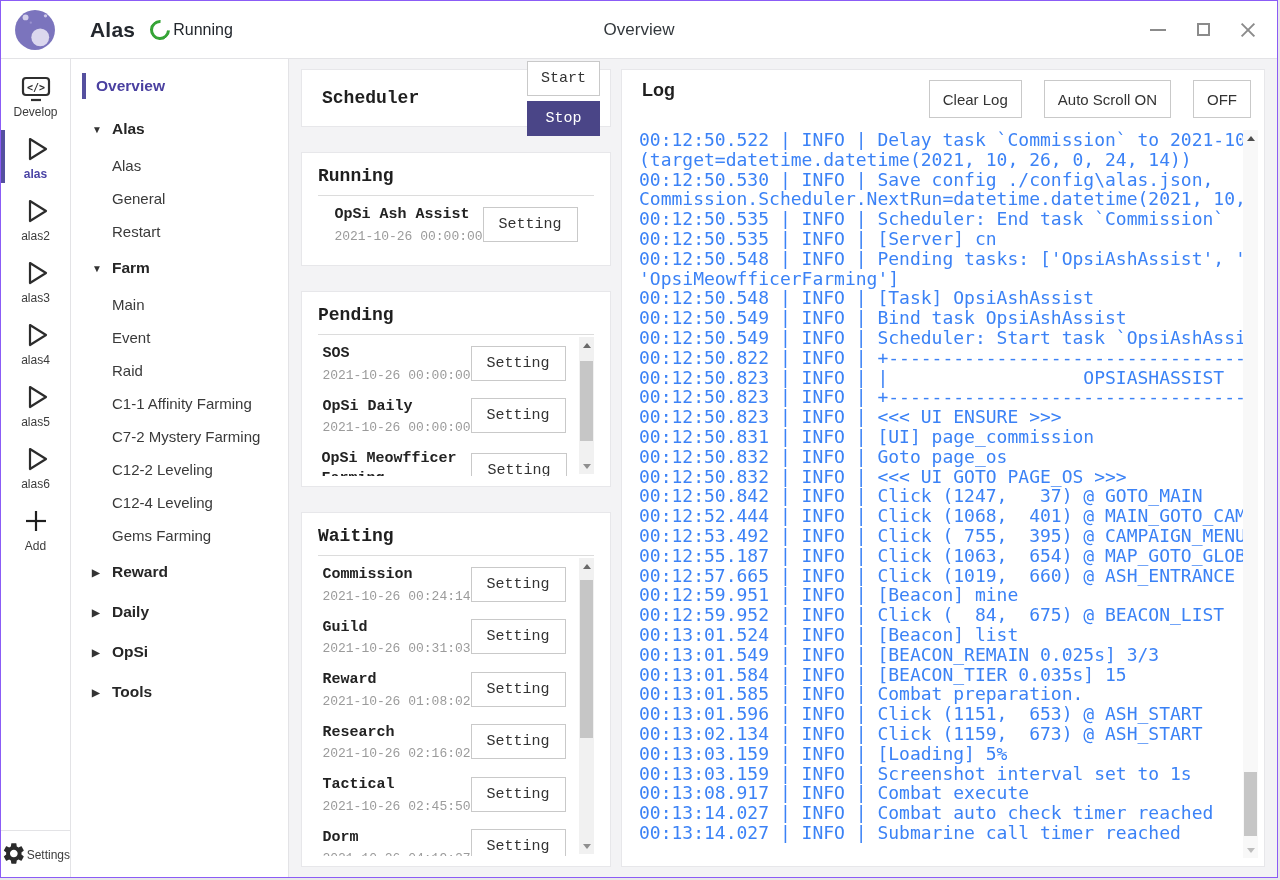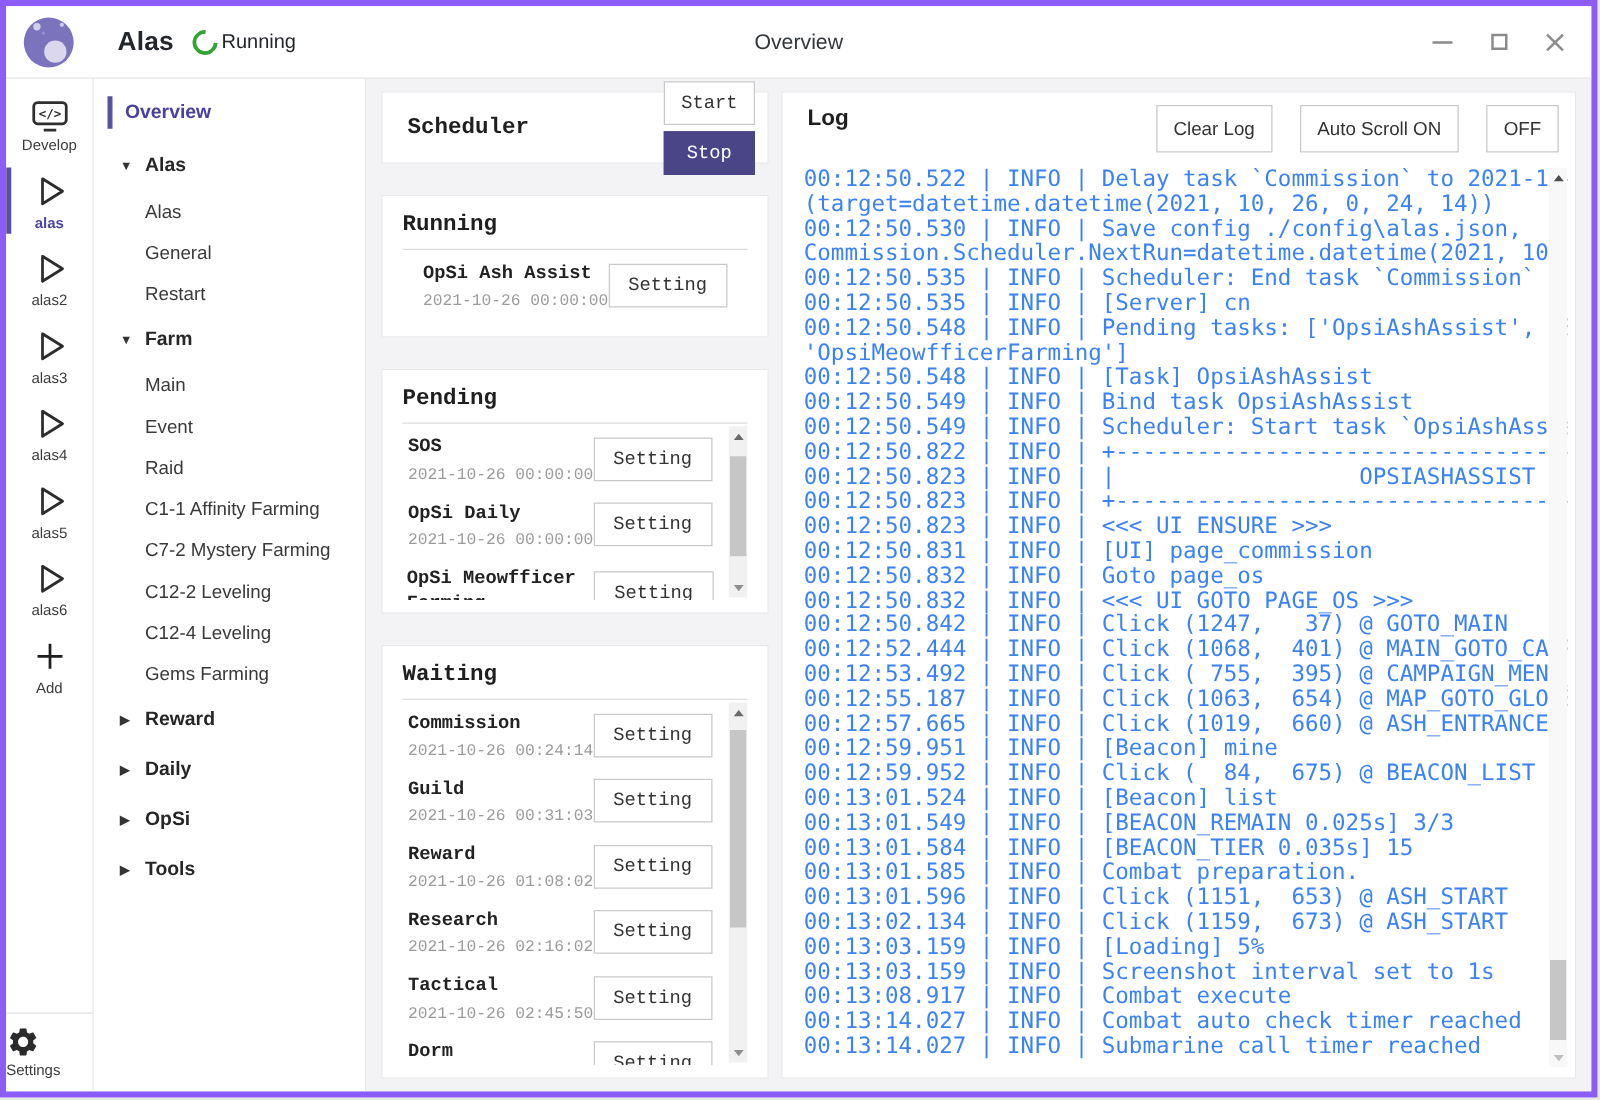--- a/index.html
+++ b/index.html
@@ -1,17 +1,17 @@
 <!DOCTYPE html>
 <html><head>
 <meta charset="utf-8">
 <style>
   html,body{margin:0;padding:0;overflow:hidden;}
   body{width:1280px;height:880px;font-family:"Liberation Sans",sans-serif;background:#e9e9e9;}
-  .window{width:1278px;height:878px;border:5px solid #8b5cf6;background:#fff;display:flex;flex-direction:column;box-sizing:border-box;}
+  .window{width:1278px;height:878px;border:1px solid #8b5cf6;background:#fff;display:flex;flex-direction:column;box-sizing:border-box;}
 
   
   .titlebar{height:57px;min-height:57px;border-bottom:1px solid #e3e3e6;display:flex;align-items:center;position:relative;background:#fff;}
   .logo{margin-left:13px;width:42px;height:42px;}
   .app-title{font-size:21px;font-weight:bold;color:#23272d;margin-left:34px;letter-spacing:.2px;}
   .spinner{width:14px;height:14px;border:3px solid #35a436;border-top-color:transparent;border-radius:50%;margin-left:15px;transform:rotate(48deg);}
   .status-label{font-size:16px;color:#23272d;margin-left:3px;}
   .page-title{position:absolute;left:0;right:0;text-align:center;font-size:17px;color:#33383d;pointer-events:none;}
   .win-controls{position:absolute;right:20px;top:0;height:100%;display:flex;align-items:center;gap:27px;}
   .wc{display:flex;align-items:center;justify-content:center;width:18px;height:18px;cursor:pointer;}
@@ -25,21 +25,21 @@
   
   .app-body{flex:1;display:flex;min-height:0;}
 
   
   .rail{width:70px;min-width:70px;border-right:1px solid #e3e3e6;display:flex;flex-direction:column;padding-top:10px;box-sizing:border-box;background:#fff;}
   .rail-item{position:relative;display:flex;flex-direction:column;align-items:center;padding:7px 0 5px;margin-bottom:3px;cursor:pointer;}
   .rail-item .lbl{font-size:12px;color:#3c3c3c;margin-top:3px;}
   .rail-item.active::before{content:"";position:absolute;left:0;top:3px;bottom:3px;width:4px;background:#55509f;}
   .rail-item.active .lbl{color:#4a44a5;font-weight:bold;}
   .rail-spacer{flex:1;}
-  .rail-settings{border-top:1px solid #e3e3e6;padding:9px 0 10px;display:flex;flex-direction:column;align-items:flex-start;cursor:pointer;}
+  .rail-settings{border-top:1px solid #e3e3e6;padding:9px 0 10px;display:flex;align-items:center;cursor:pointer;}
   .rail-settings .lbl{font-size:12px;color:#3c3c3c;margin-top:2px;}
 
   
   .menu{width:218px;min-width:218px;border-right:1px solid #e3e3e6;padding:13px 0;box-sizing:border-box;overflow:hidden;background:#fff;}
   .menu-overview{position:relative;padding:5px 0 5px 25px;color:#4a40a0;font-weight:bold;font-size:15.5px;margin:0 0 9px;cursor:pointer;}
   .menu-overview::before{content:"";position:absolute;left:11px;top:1px;bottom:1px;width:3.5px;background:#55509f;}
   .menu-group-header{display:flex;align-items:center;gap:9px;padding:11px 0 11px 21px;font-weight:600;font-size:15.5px;color:#262626;cursor:pointer;}
   .menu-group-header .tri{font-size:10px;color:#333;width:11px;}
   .menu-item{padding:8px 0 8px 41px;font-size:15px;color:#3a3a3a;cursor:pointer;}
 

